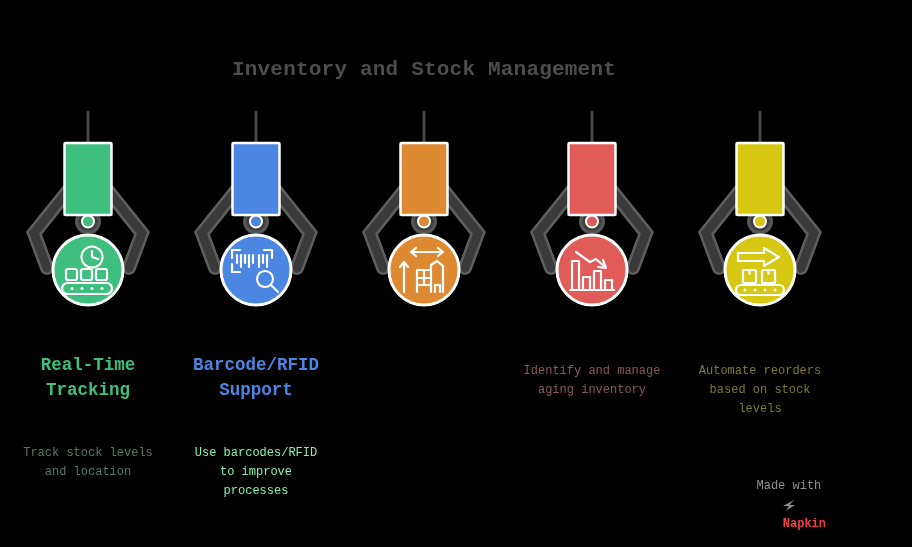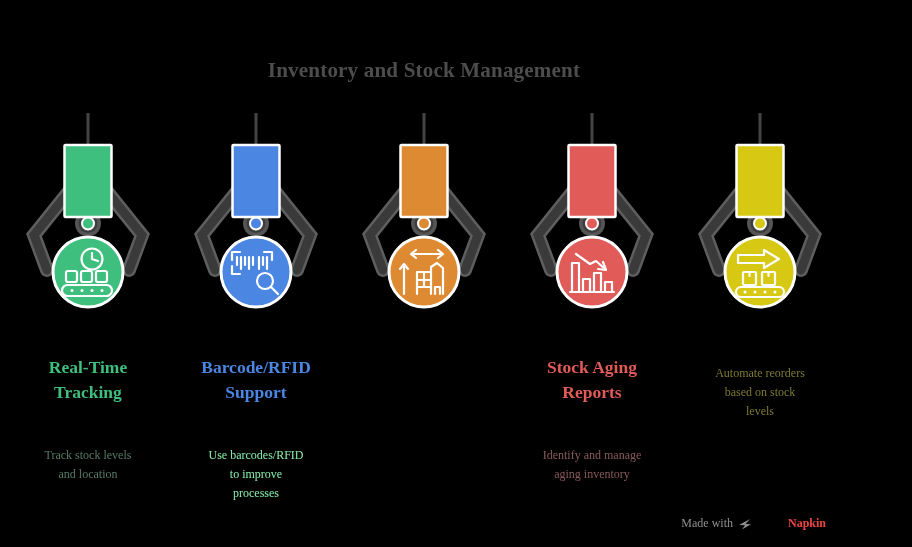--- a/index.html
+++ b/index.html
@@ -1,18 +1,18 @@
 <!DOCTYPE html>
 <html><head>
 <meta charset="utf-8">
 <style>
   html,body{margin:0;padding:0;background:#000;}
   .canvas{
     position:relative;width:848px;height:547px;background:#000;overflow:hidden;
-    font-family:Liberation Serif, serif;
+    font-family:Liberation Mono, monospace;
   }
   .page-title{
     margin-top:58px;text-align:center;font-size:21px;font-weight:700;letter-spacing:.2px;
   }
   .columns{display:flex;justify-content:center;margin-top:28px;}
   .col{width:168px;display:flex;flex-direction:column;align-items:center;gap:32px;}
   .claw{display:block;}
   .rod{stroke:#454545;stroke-width:3;}
   .arm-edge{fill:none;stroke:#5e5e5e;stroke-width:14;stroke-linecap:round;stroke-linejoin:miter;}
   .arm-core{fill:none;stroke:#3a3a3a;stroke-width:9;stroke-linecap:round;stroke-linejoin:miter;}
@@ -25,21 +25,21 @@
   .col-title{
     margin-top:0;max-width:150px;text-align:center;font-size:17.5px;font-weight:700;
     line-height:25px;white-space:pre-line;
   }
   .col-desc{
     margin-top:9px;max-width:152px;text-align:center;font-size:12px;line-height:19px;
     white-space:pre-line;
   }
   .watermark{
     position:absolute;right:22px;bottom:16px;display:flex;align-items:center;gap:5px;
-    font-size:12px;color:#8f8f8f;cursor:pointer;
+    font-size:12px;color:#8f8f8f;cursor:pointer;flex-direction:column;
   }
   .watermark .brand{font-weight:700;color:#ef4444;padding-left:31px;}
 </style>
 </head>
 <body>
 
 <div class="canvas">
 
   <div class="page-title" style="color: rgb(77, 77, 77);">Inventory and Stock Management</div>
 
@@ -152,22 +152,20 @@
         <g transform="translate(80,161)">
           <rect class="ic" x="-20" y="-9" width="7" height="29"></rect>
           <rect class="ic" x="-9" y="7" width="7" height="13"></rect>
           <rect class="ic" x="2" y="1" width="7" height="19"></rect>
           <rect class="ic" x="13" y="10" width="7" height="10"></rect>
           <path class="ic" d="M-22,20 H22"></path>
           <path class="ic" d="M-16,-18 L-2,-8 L4,-11 L13,-3"></path>
           <path class="ic" d="M11,-10 L14,-2 L6,-3"></path>
         </g>
       </svg>
-      <div class="col-title" style="color: rgb(225, 91, 88);">Stock Aging
-Reports</div>
       <div class="col-desc" style="color: rgb(138, 90, 90);">Identify and manage
 aging inventory</div>
     </div>
 
     <div class="col">
       <svg class="claw" width="160" height="212" viewBox="0 0 160 212">
         <line class="rod" x1="80" y1="2" x2="80" y2="36"></line>
         <polyline class="arm-edge" points="63,78 26,124 39,159"></polyline>
         <polyline class="arm-core" points="63,78 26,124 39,159"></polyline>
         <polyline class="arm-edge" points="97,78 134,124 121,159"></polyline>

